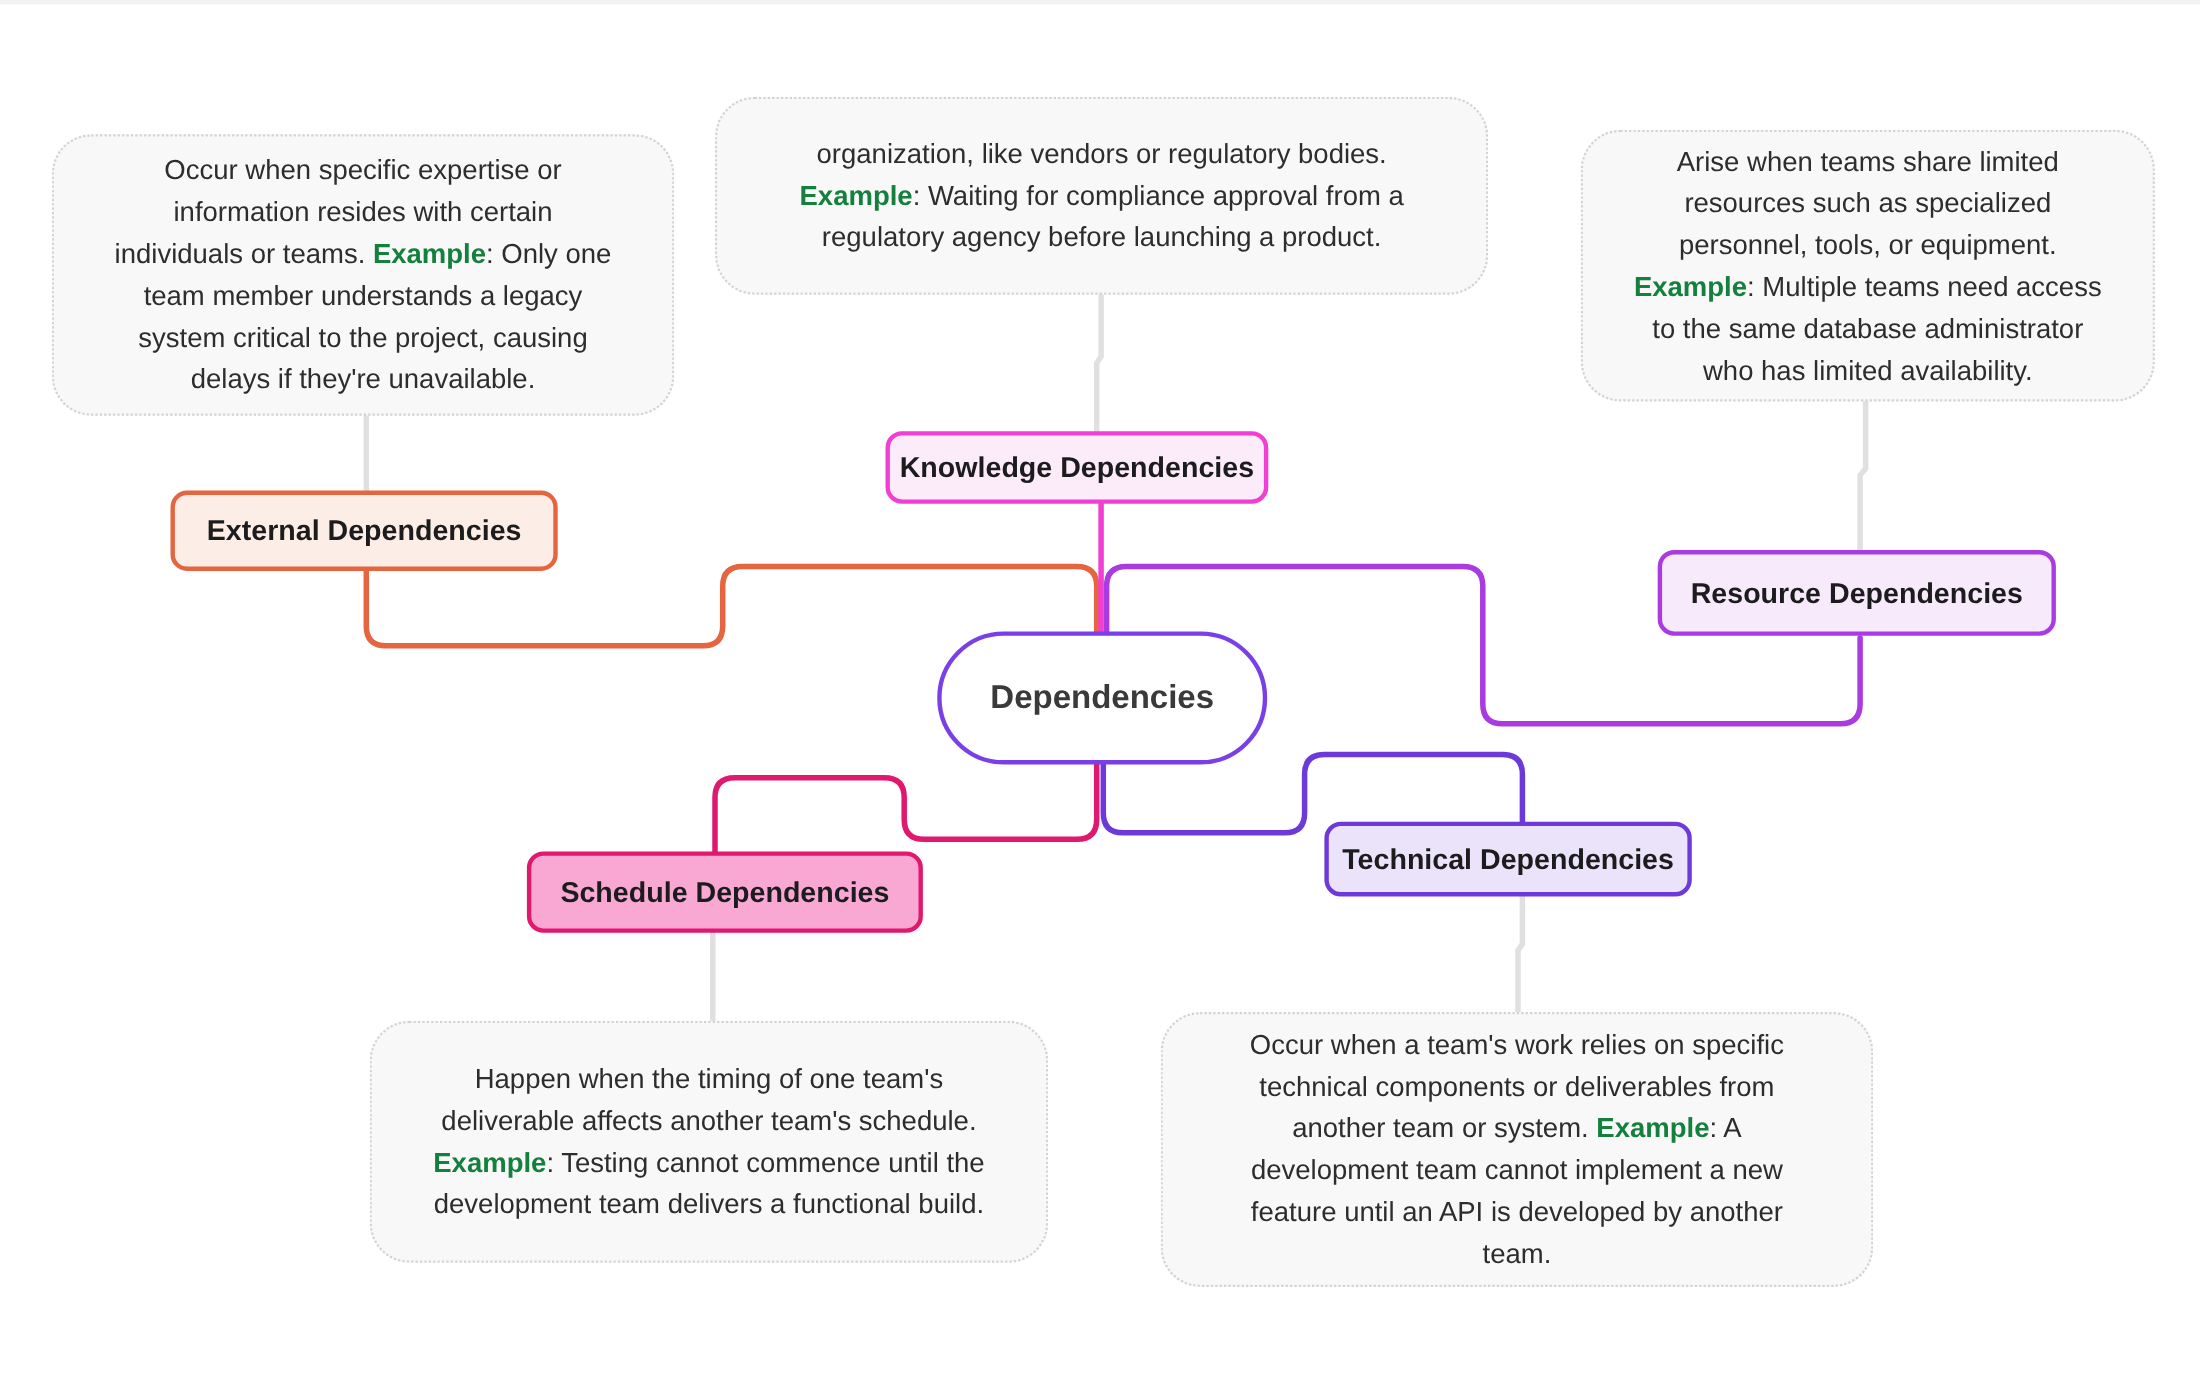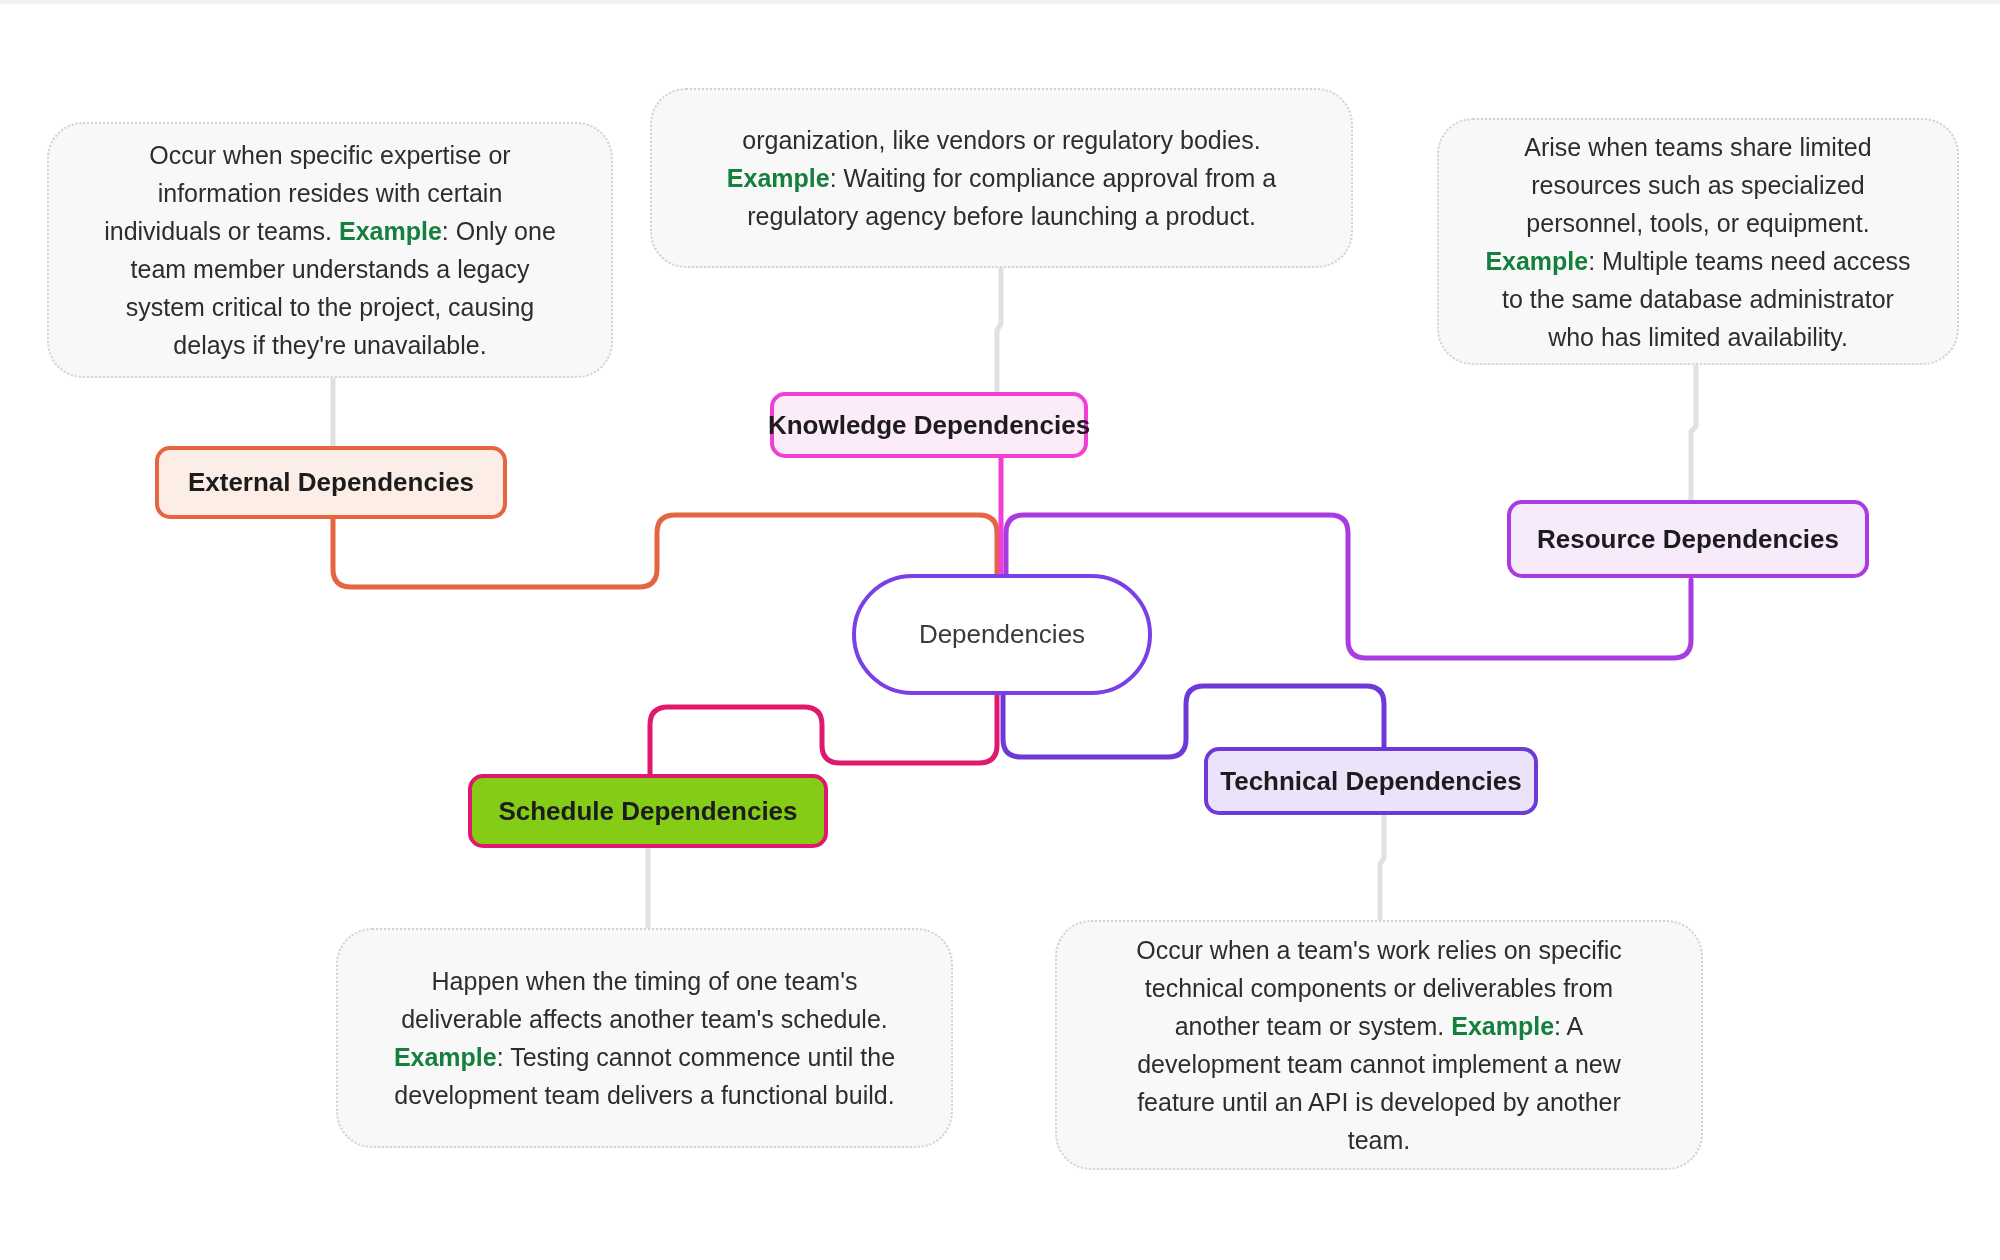--- a/index.html
+++ b/index.html
@@ -36,31 +36,31 @@
     font-weight:bold;font-size:26px;color:#1c1c1e;
     white-space:nowrap;
   }
   #central-node{
     position:absolute;z-index:3;
     box-sizing:border-box;
     background:#ffffff;
     border:4px solid #7940E8;
     border-radius:62px;
     display:flex;align-items:center;justify-content:center;
-    font-size:26px;color:#3a3a3a;font-weight:normal;
+    font-size:30px;color:#3a3a3a;font-weight:bold;
     white-space:nowrap;
   }
   
   #bubble-external {left:47px;  top:122px; width:566px; height:256px;}
   #bubble-knowledge{left:650px; top:88px;  width:703px; height:180px;}
   #bubble-resource {left:1437px;top:118px; width:522px; height:247px;}
   #bubble-schedule {left:336px; top:928px; width:617px; height:220px;}
   #bubble-technical{left:1055px;top:920px; width:648px; height:250px;}
   #node-external {left:155px; top:446px; width:352px; height:73px;}
-  #node-knowledge{left:770px; top:392px; width:318px; height:66px;}
+  #node-knowledge{left:805px; top:392px; width:348px; height:66px;}
   #node-resource {left:1507px;top:500px; width:362px; height:78px;}
   #node-schedule {left:468px; top:774px; width:360px; height:74px;}
   #node-technical{left:1204px;top:747px; width:334px; height:68px;}
   #central-node  {left:852px; top:574px; width:300px; height:121px;}
 </style>
 </head>
 <body>
 
 <div id="canvas">
 
@@ -113,18 +113,18 @@
       <div class="tline"><span>technical components or deliverables from</span></div>
       <div class="tline"><span>another team or system. </span><b>Example</b><span>: A</span></div>
       <div class="tline"><span>development team cannot implement a new</span></div>
       <div class="tline"><span>feature until an API is developed by another</span></div>
       <div class="tline"><span>team.</span></div>
     </div>
 
   <div id="node-external" class="node" style="border-color: rgb(228, 101, 63); background-color: rgb(252, 238, 230);">External Dependencies</div>
   <div id="node-knowledge" class="node" style="border-color: rgb(242, 63, 211); background-color: rgb(252, 235, 249);">Knowledge Dependencies</div>
   <div id="node-resource" class="node" style="border-color: rgb(169, 59, 224); background-color: rgb(247, 235, 251);">Resource Dependencies</div>
-  <div id="node-schedule" class="node" style="border-color: rgb(224, 25, 110); background-color: #84cc16;">Schedule Dependencies</div>
+  <div id="node-schedule" class="node" style="border-color: rgb(224, 25, 110); background-color: #f9a8d4; margin-left: 11px;">Schedule Dependencies</div>
   <div id="node-technical" class="node" style="border-color: rgb(109, 58, 217); background-color: rgb(235, 227, 249);">Technical Dependencies</div>
 
   <div id="central-node" style="border-color: rgb(121, 64, 232); background-color: rgb(255, 255, 255);">Dependencies</div>
 
 </div>
 
 </body></html>

